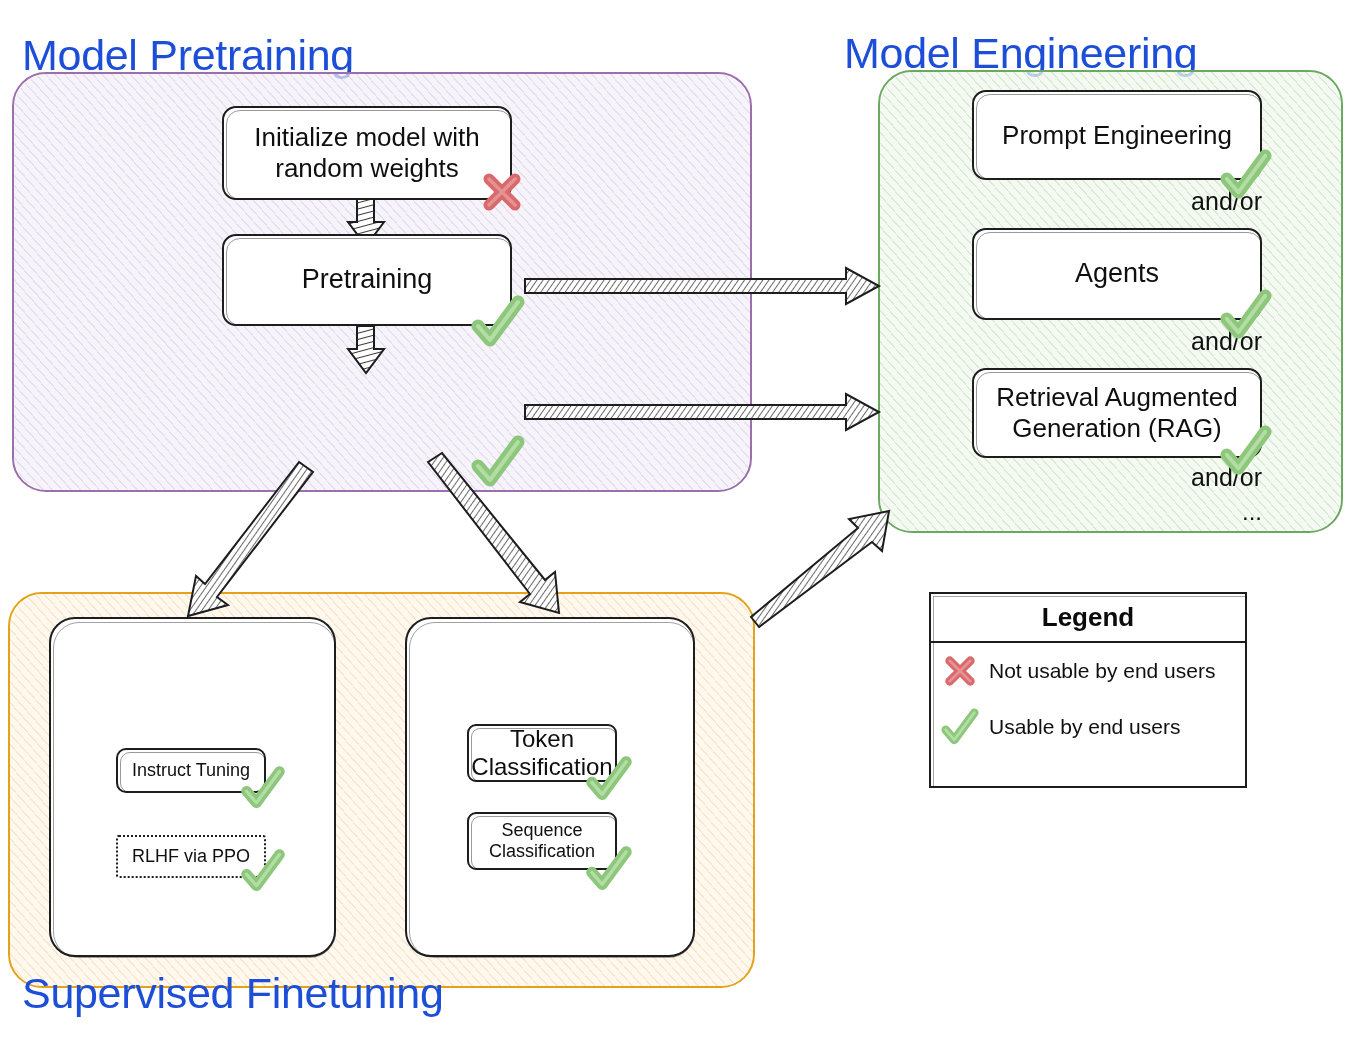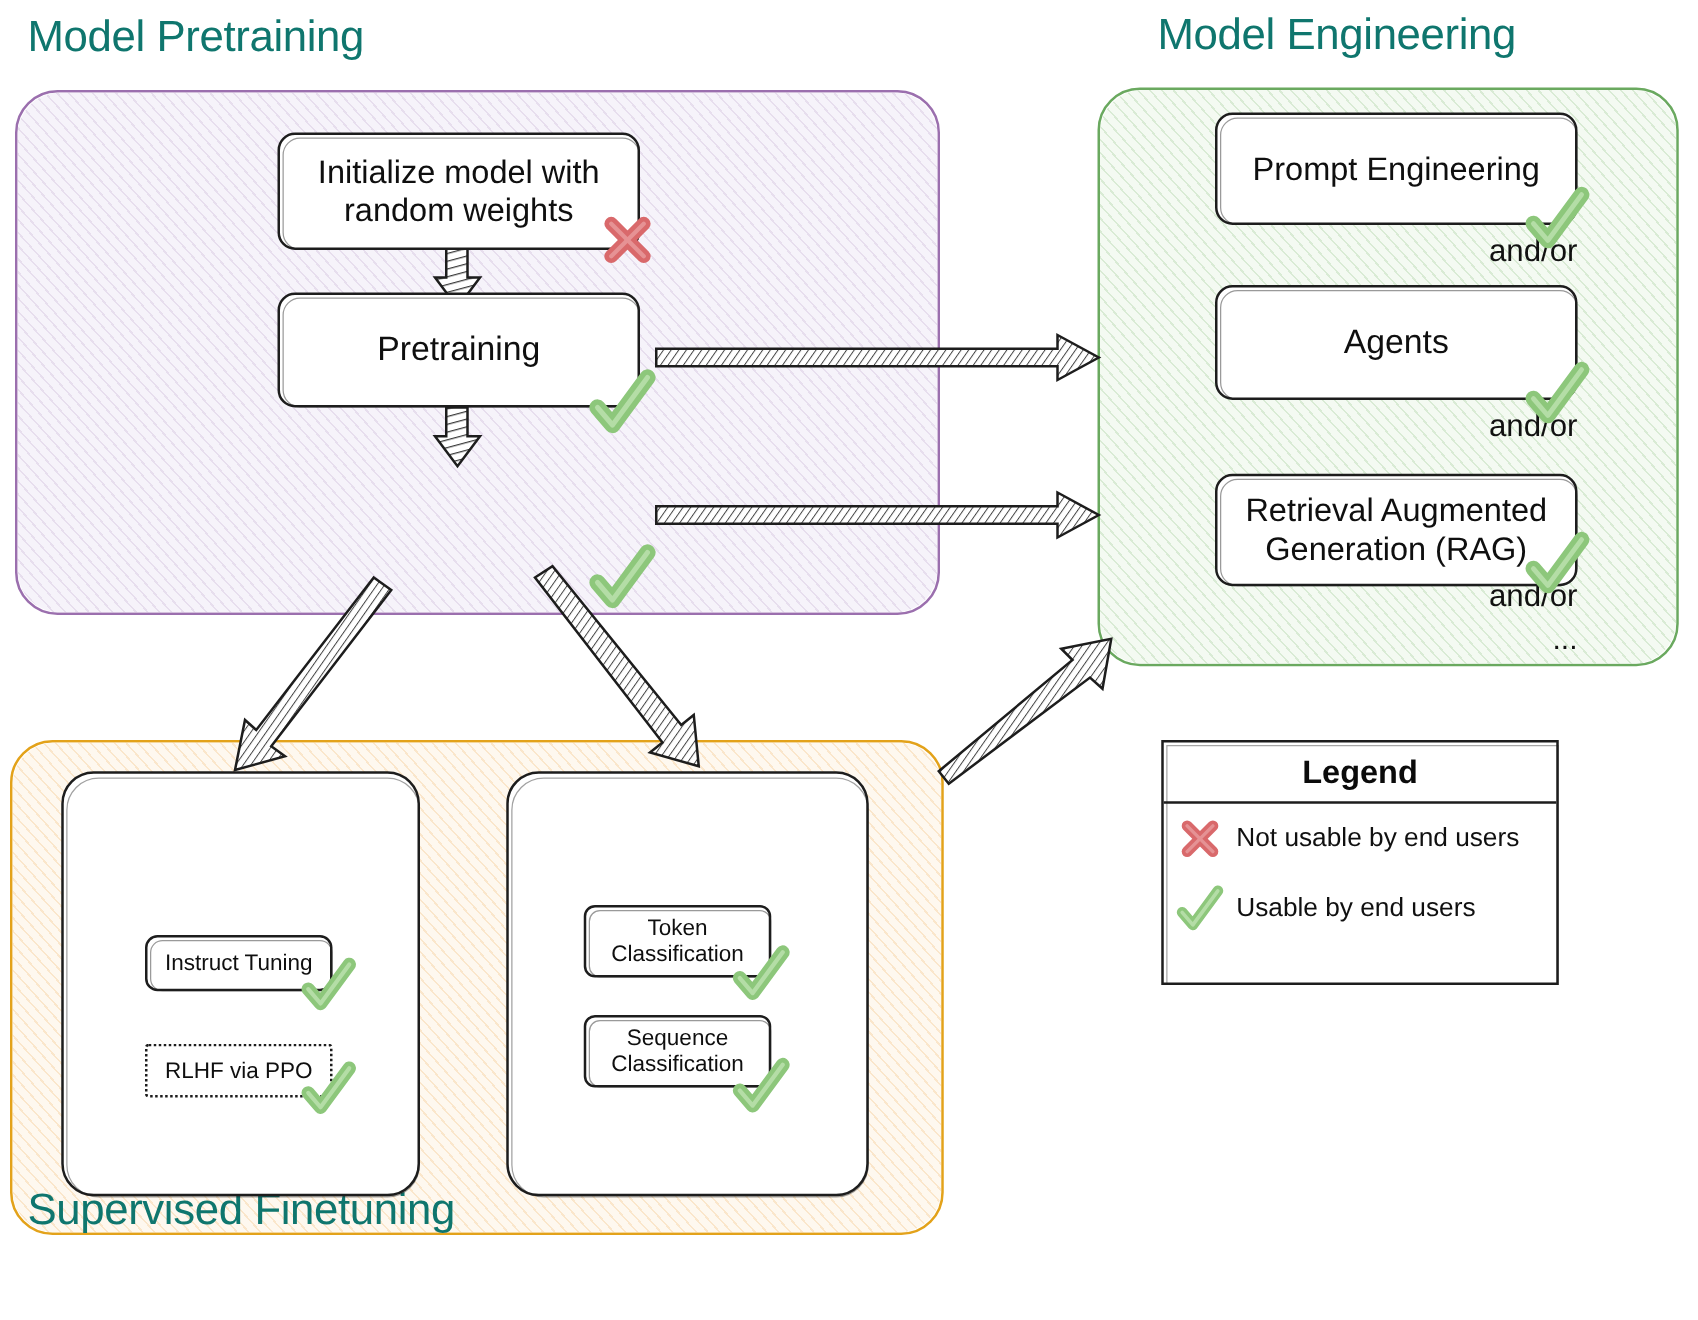--- a/index.html
+++ b/index.html
@@ -12,25 +12,26 @@
     position:relative;
     width:1358px;
     height:1056px;
     overflow:hidden;
     background:#fff;
   }
 
   
   .sect-title{
     position:absolute;
-    font-size:35px;
+    font-size:43px;
     font-weight:400;
-    color:#0f766e;
+    color:#1d4ed8;
     letter-spacing:-0.3px;
     white-space:nowrap;
+    margin-top:21px;
   }
 
   
   .container-box{
     position:absolute;
     border-radius:34px;
     box-sizing:border-box;
   }
   .container-box .hatch{
     position:absolute;
@@ -291,21 +292,21 @@
     </svg>
   </div>
 
   <div class="mark" style="left:470px; top:434px; width:56px; height:56px;">
     <svg width="56" height="56" viewBox="0 0 56 56">
       <path d="M8 32 L20 46 L48 8" fill="none" stroke="#8dc77b" stroke-width="13" stroke-linecap="round" stroke-linejoin="round"></path>
       <path d="M8 32 L20 46 L48 8" fill="none" stroke="#b4dda6" stroke-width="4" stroke-linecap="round" stroke-linejoin="round"></path>
     </svg>
   </div>
 
-  <div class="sect-title" style="left:926px; top:8px;">Model Engineering</div>
+  <div class="sect-title" style="left:844px; top:8px;">Model Engineering</div>
 
   <div class="container-box" id="c-engineering">
     <div class="hatch"></div>
   </div>
 
   <div class="node sketch" style="left:972px; top:90px; width:290px; height:90px; font-size:26px;">
     <span class="label">Prompt Engineering</span>
   </div>
   <div class="mark" style="left:1219px; top:148px; width:54px; height:54px;">
     <svg width="54" height="54" viewBox="0 0 56 56">
@@ -321,21 +322,21 @@
   </div>
   <div class="mark" style="left:1219px; top:288px; width:54px; height:54px;">
     <svg width="54" height="54" viewBox="0 0 56 56">
       <path d="M8 32 L20 46 L48 8" fill="none" stroke="#8dc77b" stroke-width="13" stroke-linecap="round" stroke-linejoin="round"></path>
       <path d="M8 32 L20 46 L48 8" fill="none" stroke="#b4dda6" stroke-width="4" stroke-linecap="round" stroke-linejoin="round"></path>
     </svg>
   </div>
 
   <div class="connector-text" style="left:972px; top:327px; width:290px;">and/or</div>
 
-  <div class="node sketch" style="left:972px; top:379px; width:290px; height:90px; font-size:26px;">
+  <div class="node sketch" style="left:972px; top:368px; width:290px; height:90px; font-size:26px;">
     <span class="label">Retrieval Augmented
 Generation (RAG)</span>
   </div>
   <div class="mark" style="left:1219px; top:424px; width:54px; height:54px;">
     <svg width="54" height="54" viewBox="0 0 56 56">
       <path d="M8 32 L20 46 L48 8" fill="none" stroke="#8dc77b" stroke-width="13" stroke-linecap="round" stroke-linejoin="round"></path>
       <path d="M8 32 L20 46 L48 8" fill="none" stroke="#b4dda6" stroke-width="4" stroke-linecap="round" stroke-linejoin="round"></path>
     </svg>
   </div>
 
@@ -372,21 +373,21 @@
       <path d="M8 32 L20 46 L48 8" fill="none" stroke="#8dc77b" stroke-width="13" stroke-linecap="round" stroke-linejoin="round"></path>
       <path d="M8 32 L20 46 L48 8" fill="none" stroke="#b4dda6" stroke-width="4" stroke-linecap="round" stroke-linejoin="round"></path>
     </svg>
   </div>
 
   <div class="group-card" style="left:405px; top:617px; width:290px; height:340px;"></div>
   <div class="group-title" style="left:405px; top:624px; width:290px;">Predictive
 Finetuning</div>
   <div class="eg-label" style="left:423px; top:718px;">I.E.</div>
 
-  <div class="node sketch" style="left:467px; top:724px; width:150px; height:58px; font-size:18px; border-radius:9px; z-index:5;">
+  <div class="node sketch" style="left:467px; top:724px; width:150px; height:58px; font-size:24px; border-radius:9px; z-index:5;">
     <span class="label">Token
 Classification</span>
   </div>
   <div class="mark" style="left:585px; top:755px; width:48px; height:48px;">
     <svg width="48" height="48" viewBox="0 0 56 56">
       <path d="M8 32 L20 46 L48 8" fill="none" stroke="#8dc77b" stroke-width="13" stroke-linecap="round" stroke-linejoin="round"></path>
       <path d="M8 32 L20 46 L48 8" fill="none" stroke="#b4dda6" stroke-width="4" stroke-linecap="round" stroke-linejoin="round"></path>
     </svg>
   </div>
 

